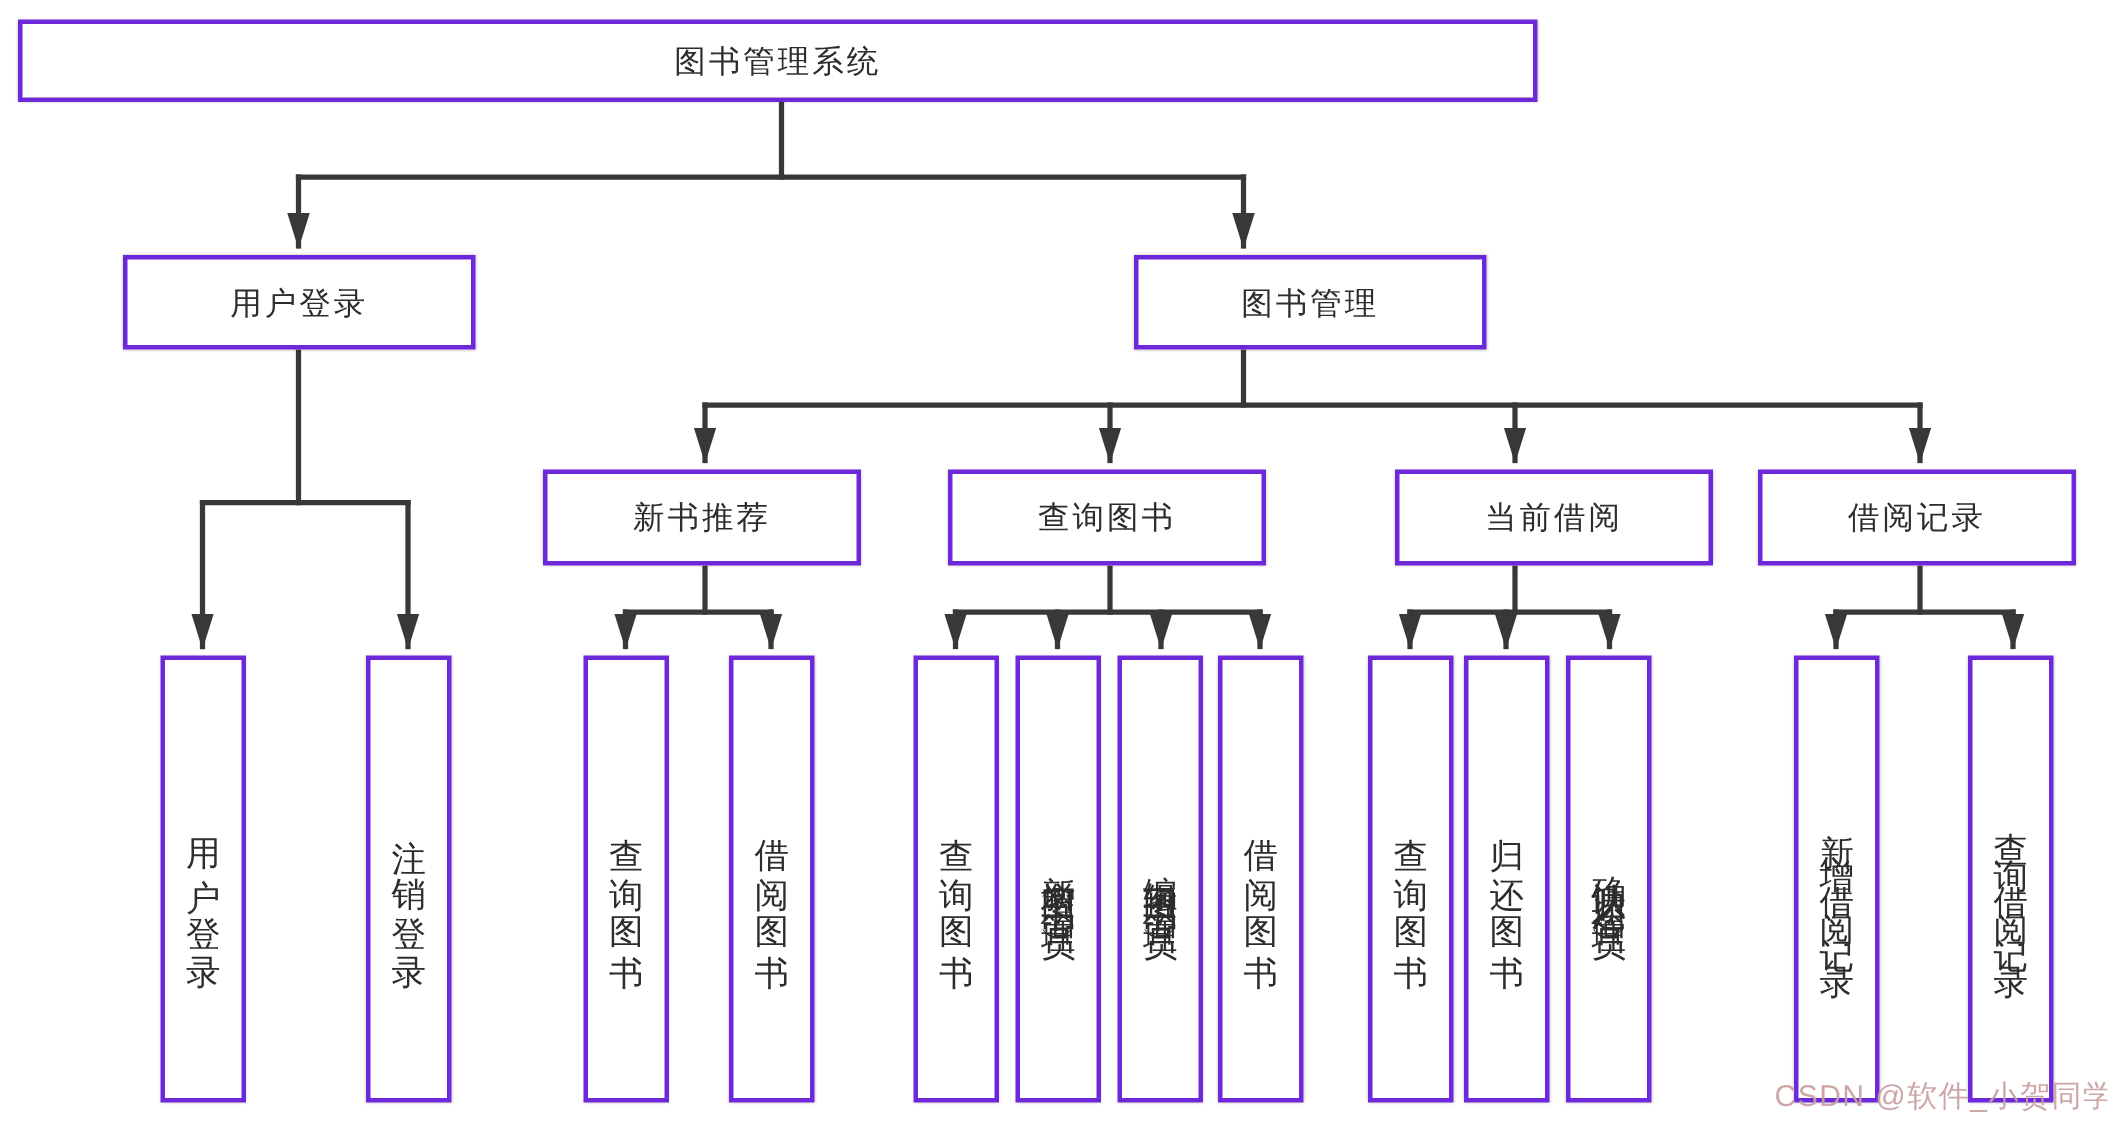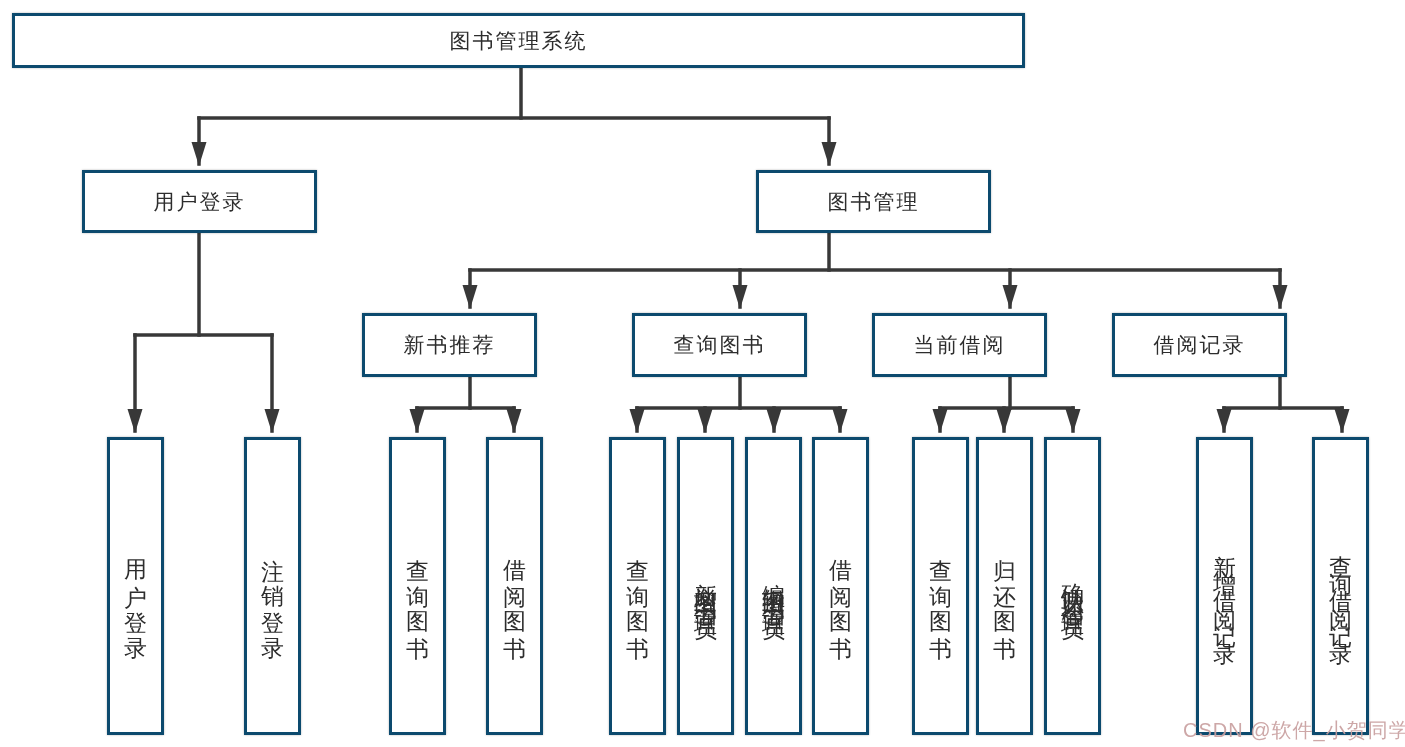--- a/index.html
+++ b/index.html
@@ -8,29 +8,29 @@
     width:1405px;height:747px;
     background:#ffffff;
     overflow:hidden;
     font-family:"Liberation Sans","DejaVu Sans",sans-serif;
     color:#2d2d2d;
   }
   .wires{position:absolute;left:0;top:0;width:1405px;height:747px;}
   .box{
     position:absolute;
     background:#ffffff;
-    border:3px solid #0c4a6e;
+    border:3px solid #6d28d9;
     box-sizing:border-box;
     display:flex;align-items:center;justify-content:center;
     box-shadow:0 0 2px rgba(0,0,0,0.28);
   }
   .h-label{font-size:21px;letter-spacing:2px;white-space:nowrap;}
   .root-box{left:12px;top:13px;width:1013px;height:55px;}
   .lvl2{height:63px;width:235px;top:170px;}
-  .lvl3{height:64px;width:175px;top:313px;font-size:21px;}
+  .lvl3{height:64px;width:212px;top:313px;font-size:21px;}
   .leaf{top:437px;height:298px;width:57px;}
   .vtext{
     writing-mode:vertical-rl;
     text-orientation:mixed;
     font-size:23px;
     line-height:1;
     white-space:nowrap;
   }
   .watermark{
     position:absolute;
@@ -113,24 +113,24 @@
   <div class="box lvl2" style="left:712px;margin-left:44px;">
     <span class="h-label">图书管理</span>
   </div>
 
   <div class="box lvl3" style="left:362px;">
     <span class="h-label">新书推荐</span>
   </div>
   <div class="box lvl3" style="left:632px;">
     <span class="h-label">查询图书</span>
   </div>
-  <div class="box lvl3" style="left:872px;">
+  <div class="box lvl3" style="left:930px;">
     <span class="h-label">当前借阅</span>
   </div>
-  <div class="box lvl3" style="left:1112px;font-family:Liberation Serif, serif;">
+  <div class="box lvl3" style="left:1172px;font-family:Liberation Serif, serif;">
     <span class="h-label">借阅记录</span>
   </div>
 
   <div class="box leaf" style="left:107px;">
     <span class="vtext" style="letter-spacing: 26px; padding-top: 13px;">用户登录</span>
   </div>
   <div class="box leaf" style="left:244px;">
     <span class="vtext" style="letter-spacing: 26px; padding-top: 13px;">注销登录</span>
   </div>
 

